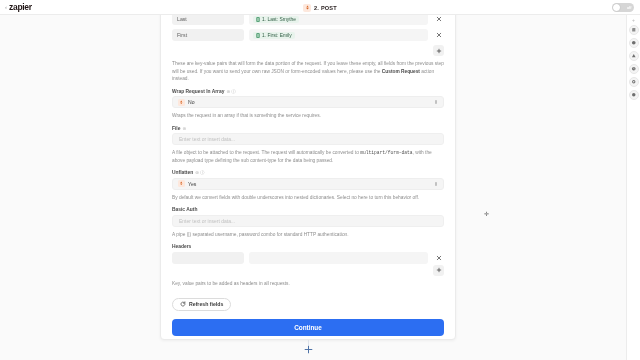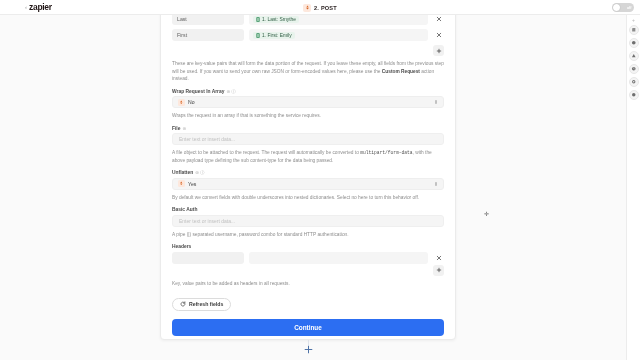--- a/index.html
+++ b/index.html
@@ -8,21 +8,21 @@
     background: #f7f7f7;
     font-family: "Liberation Sans", sans-serif;
     overflow: hidden;
   }
   .app { position: relative; width: 640px; height: 360px; background: #fafafa; }
 
   
   .topbar {
     position: absolute; top: 0; left: 0; width: 640px; height: 15px;
     background: #ffffff; border-bottom: 1px solid #ececec;
-    display: flex; align-items: center; z-index: 40; padding-left: 20px;
+    display: flex; align-items: center; z-index: 40;
   }
   .tb-left { display: flex; align-items: center; gap: 2px; padding-left: 5px; width: 180px; }
   .tb-back { font-size: 6px; color: #9b9b9b; }
   .tb-logo {
     font-size: 8.5px; font-weight: bold; color: #201515; letter-spacing: -0.3px;
   }
   .tb-center {
     position: absolute; left: 0; right: 0; top: 0; height: 15px;
     display: flex; align-items: center; justify-content: center; gap: 3px;
   }

